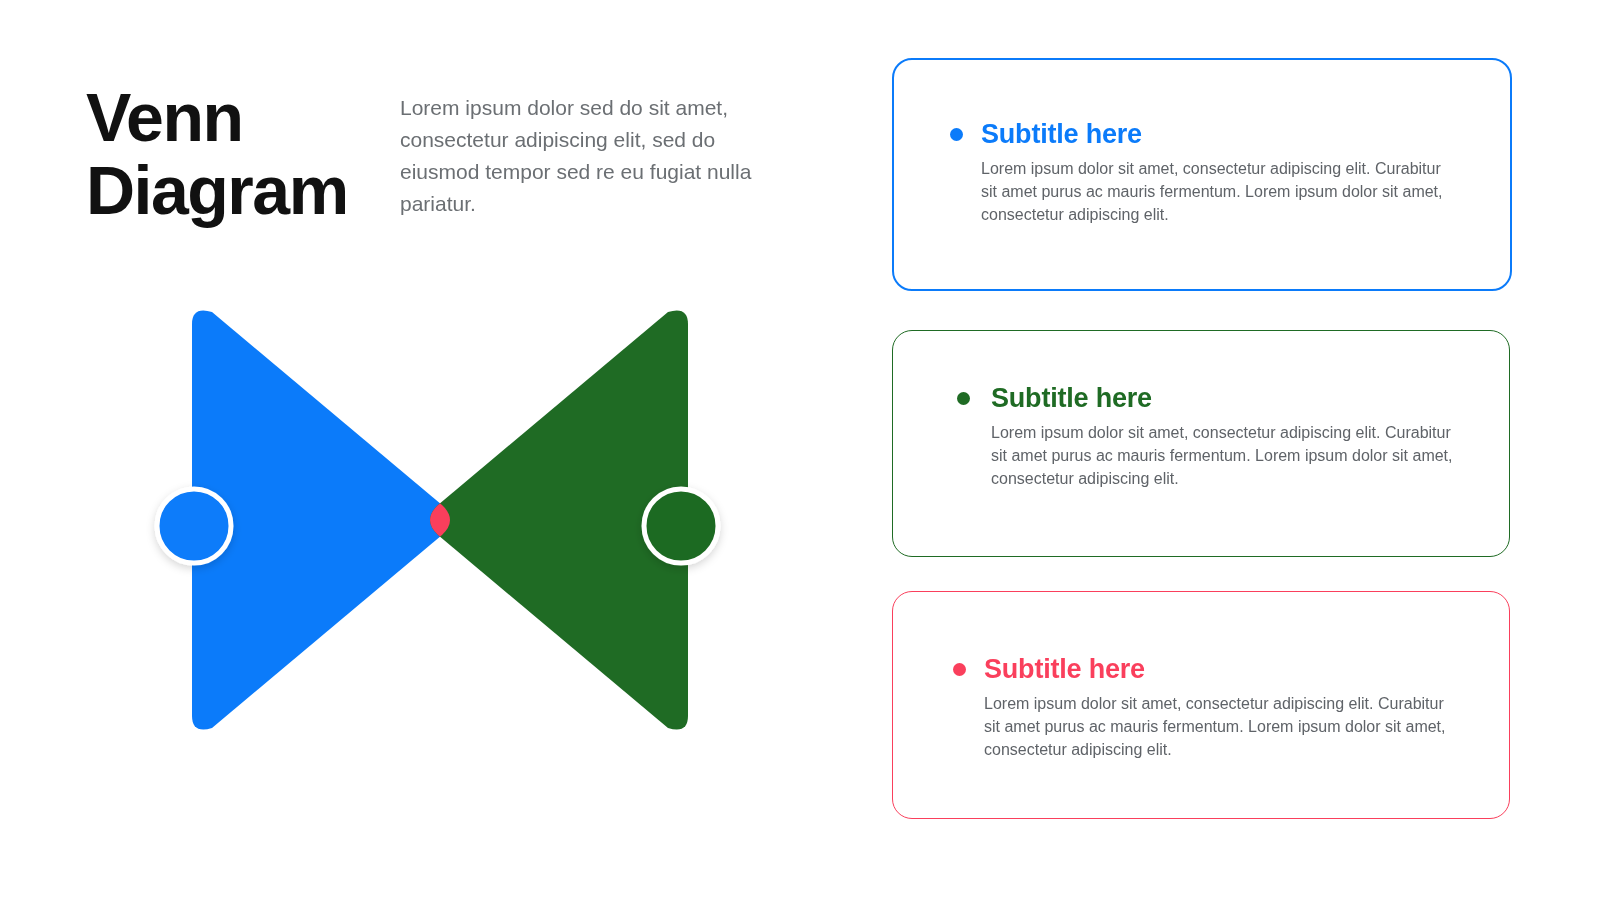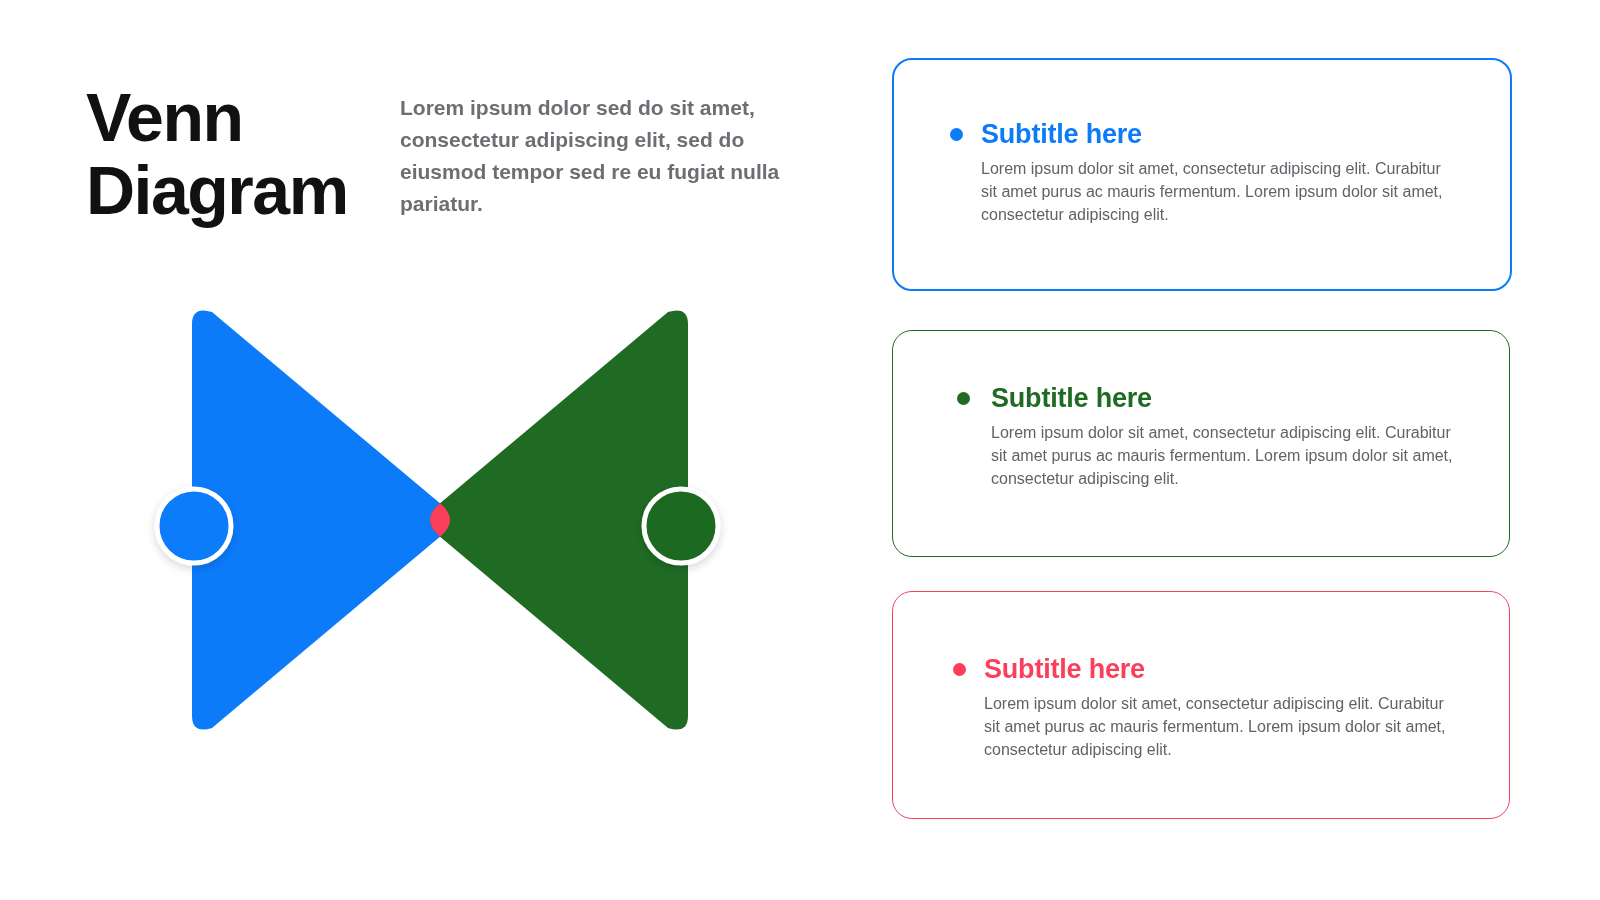--- a/index.html
+++ b/index.html
@@ -36,21 +36,21 @@
     color: #111111;
   }
   .intro-text {
     position: absolute;
     left: 400px;
     top: 92px;
     width: 400px;
     margin: 0;
     font-size: 21px;
     line-height: 1.52;
-    font-weight: 700;
+    font-weight: 400;
     color: #6b6f73;
   }
 
   
   .venn {
     position: absolute;
     left: 150px;
     top: 300;
     top: 300px;
     width: 580px;

